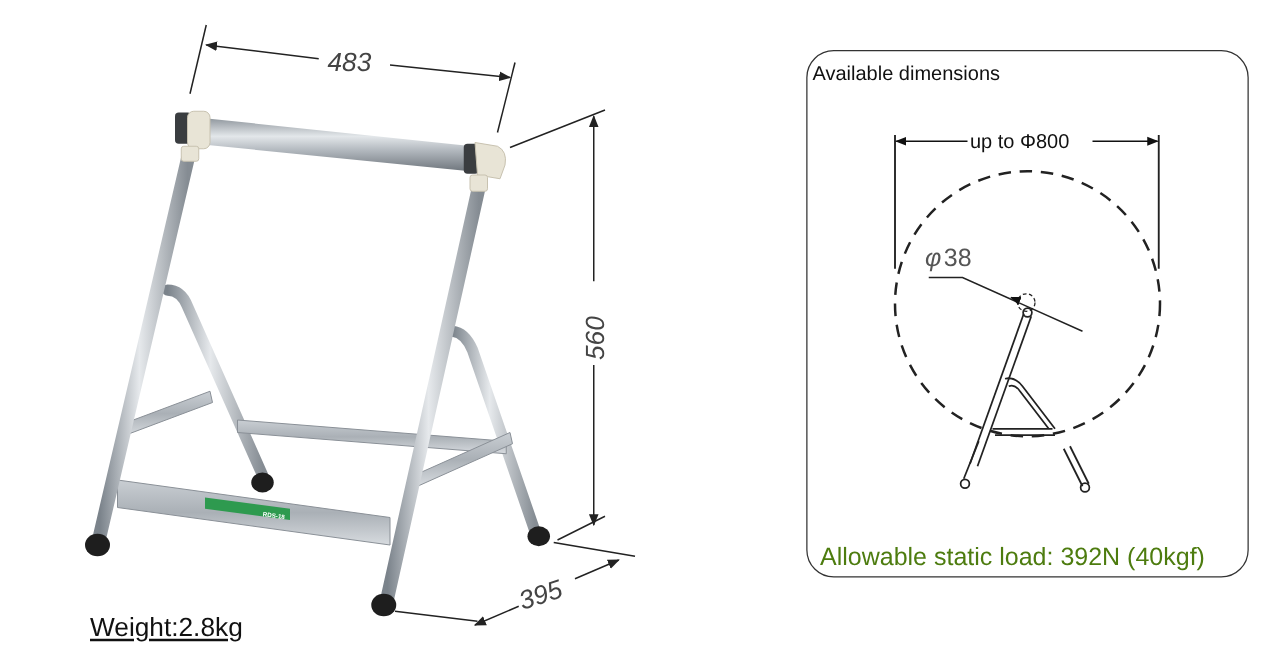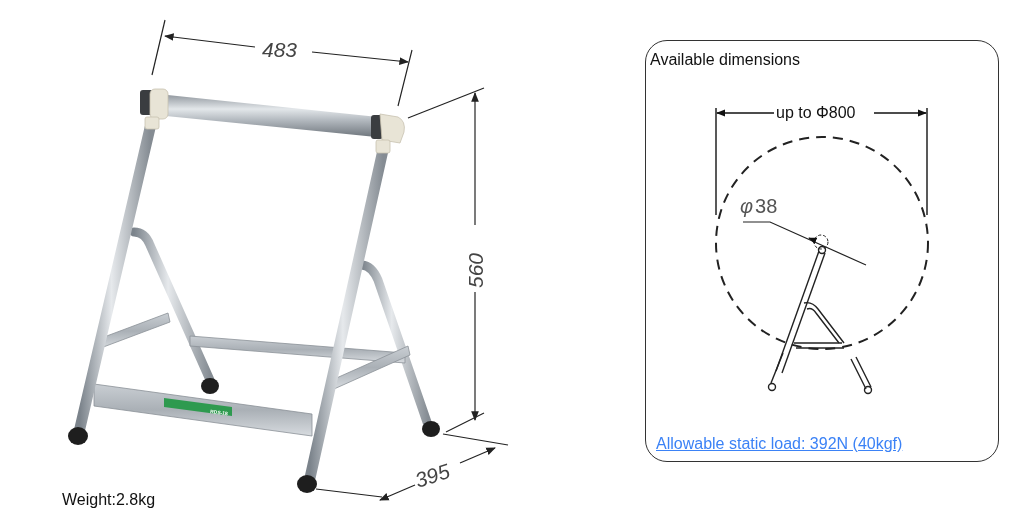--- a/index.html
+++ b/index.html
@@ -1,25 +1,25 @@
 <!DOCTYPE html>
 <html><head>
   <meta charset="utf-8">
   <style>
     html, body { margin: 0; padding: 0; background: #ffffff; }
     body { width: 1024px; height: 531px; position: relative; overflow: hidden;
            font-family: "Liberation Sans", sans-serif; color: #1a1a1a; }
     .stage { position: absolute; left: 0; top: 0; width: 1024px; height: 531px; }
     .product-svg { position: absolute; left: 0; top: 0; width: 520px; height: 531px; }
     .dim-text { font-family: "Liberation Sans", sans-serif; fill: #444; font-size: 21px; font-style: italic; }
-    .weight-label { position: absolute; left: 62px; top: 491px; font-size: 16px; color: #111; }
+    .weight-label { position: absolute; left: 72px; top: 491px; font-size: 21px; color: #111; text-decoration: underline; }
     .panel { position: absolute; left: 645px; top: 40px; width: 354px; height: 422px;
              border: 1.5px solid #333; border-radius: 22px; box-sizing: border-box; background: #fff; }
     .panel-title { position: absolute; left: 4px; top: 10px; font-size: 16px; color: #111; }
-    .panel-load { position: absolute; left: 10px; top: 394px; font-size: 16px; color: #3b82f6; text-decoration: underline; }
+    .panel-load { position: absolute; left: 10px; top: 394px; font-size: 20px; color: #4d7c0f; }
     .panel-svg { position: absolute; left: 0; top: 0; width: 354px; height: 422px; }
     .diag-text { font-family: "Liberation Sans", sans-serif; font-size: 16px; fill: #111; }
     .diag-phi { font-family: "Liberation Sans", sans-serif; font-size: 20px; fill: #555; }
   </style>
 </head>
 <body>
 
 <div class="stage">
 
   <svg class="product-svg" viewBox="0 0 520 531">

